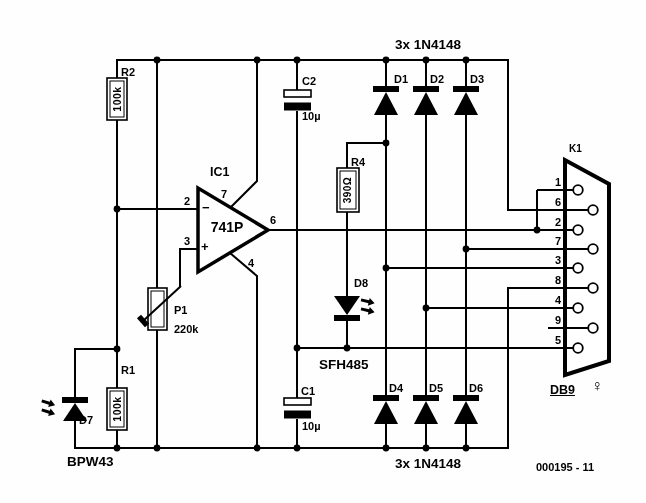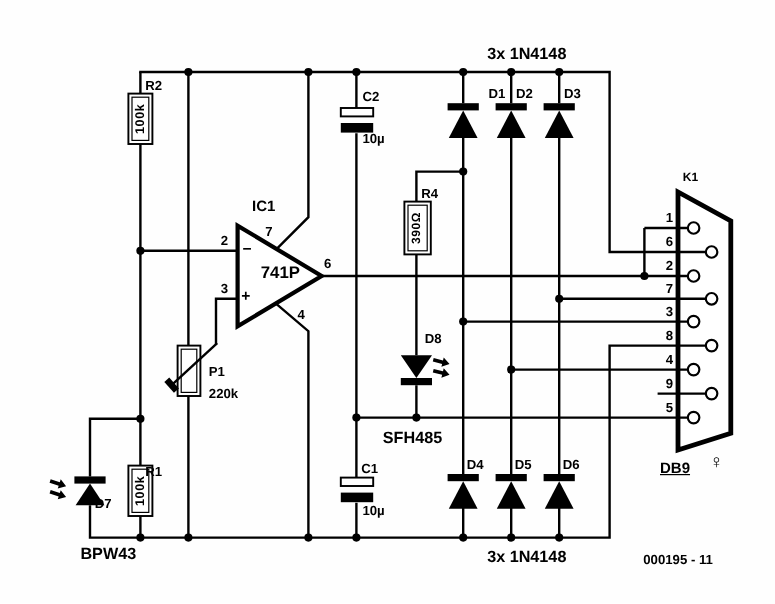--- a/index.html
+++ b/index.html
@@ -9,21 +9,21 @@
   }
   #schem-svg{position:absolute;left:0;top:0;}
   .lbl{position:absolute;font-weight:bold;font-size:11px;color:#000;white-space:nowrap;line-height:1.1;}
   .ref{font-size:11px;}
   .big{font-size:13.5px;}
   .vval{
     width:42px;height:18px;line-height:18px;text-align:center;
     transform:rotate(-90deg);font-size:10.5px;letter-spacing:0.5px;
   }
   .pinnum{width:17px;text-align:right;font-size:11px;}
-  .center{text-align:right;}
+  .center{text-align:center;}
 </style>
 </head>
 <body>
 
 <div id="stage">
 
   <svg id="schem-svg" width="646" height="503" viewBox="0 0 646 503">
 
     <path d="M565,375 V160 L609,184 V361 Z" fill="#ffffff" stroke="#000" stroke-width="4" stroke-linejoin="miter"></path>
 
@@ -151,21 +151,21 @@
       <circle cx="593" cy="288" r="4.8"></circle>
       <circle cx="578" cy="308" r="4.8"></circle>
       <circle cx="593" cy="328" r="4.8"></circle>
       <circle cx="578" cy="348" r="4.8"></circle>
     </g>
   </svg>
 
   <div class="lbl ref" style="left:121px;top:66px;">R2</div>
   <div class="lbl vval" style="left:96px;top:90px;">100k</div>
 
-  <div class="lbl ref" style="left:121px;top:388px;">R1</div>
+  <div class="lbl ref" style="left:121px;top:364px;">R1</div>
   <div class="lbl vval" style="left:96px;top:400px;">100k</div>
 
   <div class="lbl ref" style="left:351px;top:156px;">R4</div>
   <div class="lbl vval" style="left:327px;top:181px;font-size:10px;">390Ω</div>
 
   <div class="lbl ref" style="left:174px;top:304px;">P1</div>
   <div class="lbl" style="left:174px;top:323px;">220k</div>
 
   <div class="lbl ref" style="left:302px;top:75px;">C2</div>
   <div class="lbl" style="left:302px;top:110px;">10µ</div>
@@ -176,21 +176,21 @@
   <div class="lbl" style="left:210px;top:166px;font-size:12.5px;">IC1</div>
   <div class="lbl center" style="left:204px;top:220px;width:46px;font-size:14px;">741P</div>
   <div class="lbl" style="left:184px;top:195px;">2</div>
   <div class="lbl" style="left:184px;top:235px;">3</div>
   <div class="lbl" style="left:221px;top:188px;">7</div>
   <div class="lbl" style="left:248px;top:257px;">4</div>
   <div class="lbl" style="left:270px;top:214px;">6</div>
   <div class="lbl" style="left:202px;top:201px;font-size:13px;">−</div>
   <div class="lbl" style="left:201px;top:240px;font-size:13px;">+</div>
 
-  <div class="lbl" style="left:407px;top:73px;">D1</div>
+  <div class="lbl" style="left:394px;top:73px;">D1</div>
   <div class="lbl" style="left:430px;top:73px;">D2</div>
   <div class="lbl" style="left:470px;top:73px;">D3</div>
   <div class="lbl" style="left:389px;top:382px;">D4</div>
   <div class="lbl" style="left:429px;top:382px;">D5</div>
   <div class="lbl" style="left:469px;top:382px;text-align:center;">D6</div>
   <div class="lbl" style="left:79px;top:382px;margin-top:32px;">D7</div>
   <div class="lbl" style="left:354px;top:277px;">D8</div>
 
   <div class="lbl big center" style="left:384px;top:38px;width:88px;">3x 1N4148</div>
   <div class="lbl big center" style="left:384px;top:457px;width:88px;">3x 1N4148</div>

